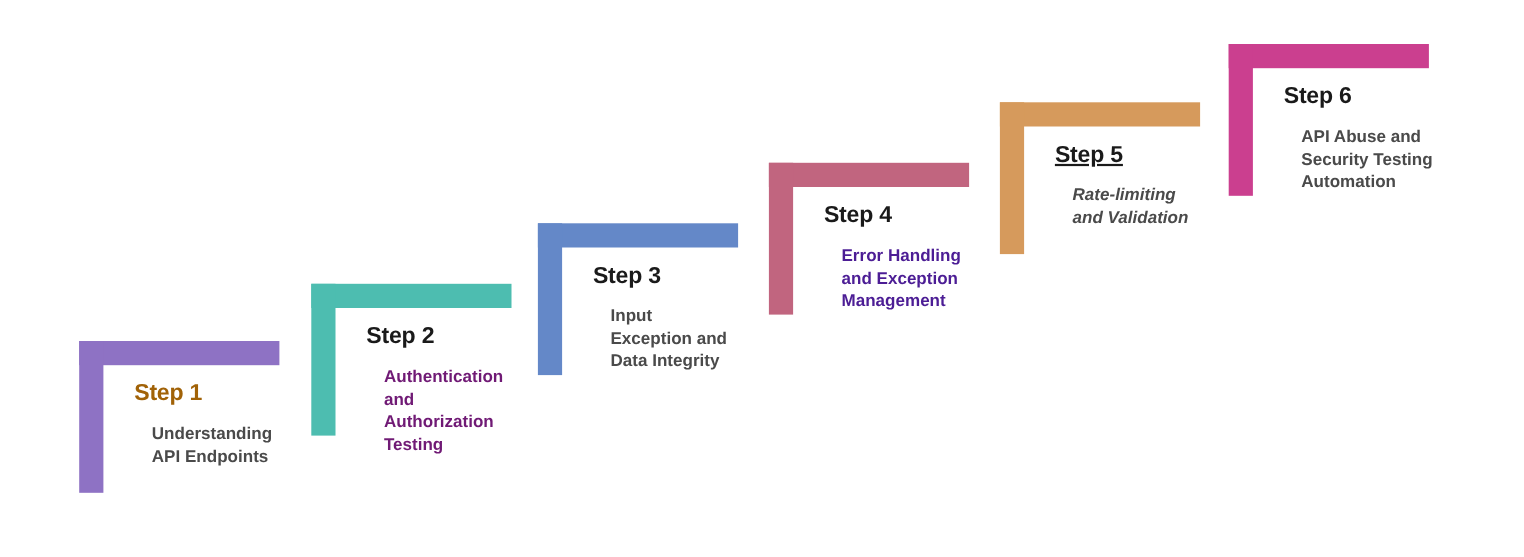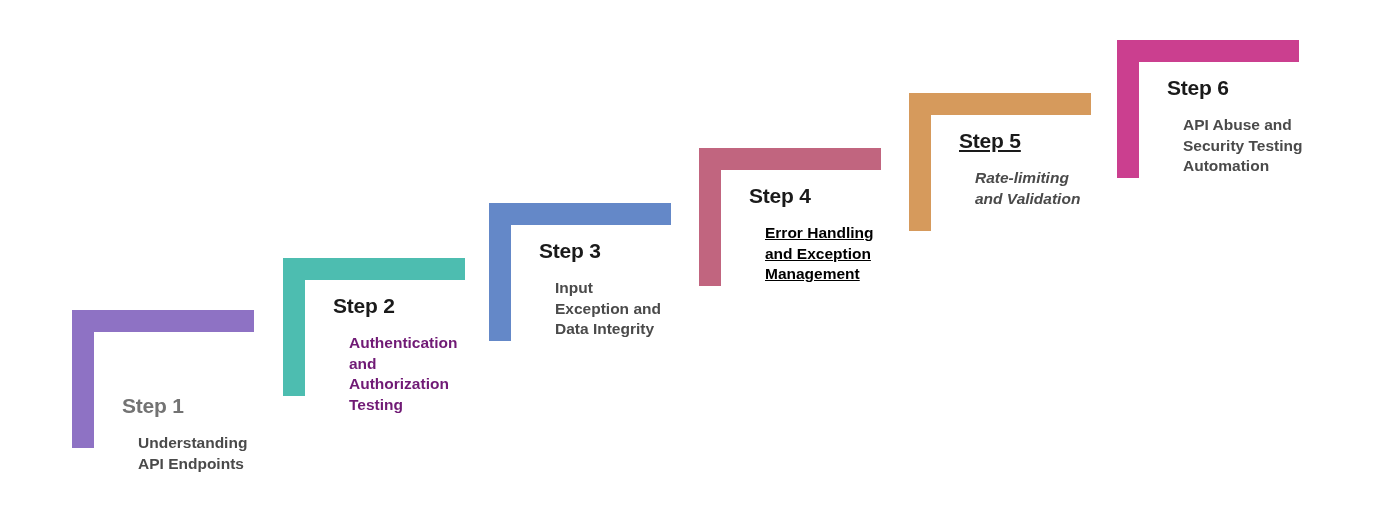--- a/index.html
+++ b/index.html
@@ -68,21 +68,21 @@
 </head>
 <body>
 
 <div id="canvas" style="background: rgb(255, 255, 255);">
     <div class="step" style="left: 72px; top: 310px;">
       <div class="bracket">
         <div class="arm-h" style="background: rgb(142, 114, 196); width: 182px; height: 22px;"></div>
         <div class="arm-v" style="background: rgb(142, 114, 196); width: 22px; height: 138px;"></div>
       </div>
       <div class="step-text">
-        <div class="step-title" style="color: #737373; margin-top: 48px;">Step 1</div>
+        <div class="step-title" style="color: #a16207;">Step 1</div>
         <div class="step-desc" style="color: rgb(74, 74, 74);">
           <div>Understanding</div>
           <div>API Endpoints</div>
         </div>
       </div>
     </div>
     <div class="step" style="left: 283px; top: 258px;">
       <div class="bracket">
         <div class="arm-h" style="background: rgb(77, 189, 176); width: 182px; height: 22px;"></div>
         <div class="arm-v" style="background: rgb(77, 189, 176); width: 22px; height: 138px;"></div>
@@ -110,21 +110,21 @@
         </div>
       </div>
     </div>
     <div class="step" style="left: 699px; top: 148px;">
       <div class="bracket">
         <div class="arm-h" style="background: rgb(193, 101, 127); width: 182px; height: 22px;"></div>
         <div class="arm-v" style="background: rgb(193, 101, 127); width: 22px; height: 138px;"></div>
       </div>
       <div class="step-text">
         <div class="step-title" style="color: rgb(26, 26, 26);">Step 4</div>
-        <div class="step-desc" style="color: #000000; text-decoration: underline;">
+        <div class="step-desc" style="color: #4c1d95;">
           <div>Error Handling</div>
           <div>and Exception</div>
           <div>Management</div>
         </div>
       </div>
     </div>
     <div class="step" style="left: 909px; top: 93px;">
       <div class="bracket">
         <div class="arm-h" style="background: rgb(214, 154, 92); width: 182px; height: 22px;"></div>
         <div class="arm-v" style="background: rgb(214, 154, 92); width: 22px; height: 138px;"></div>

